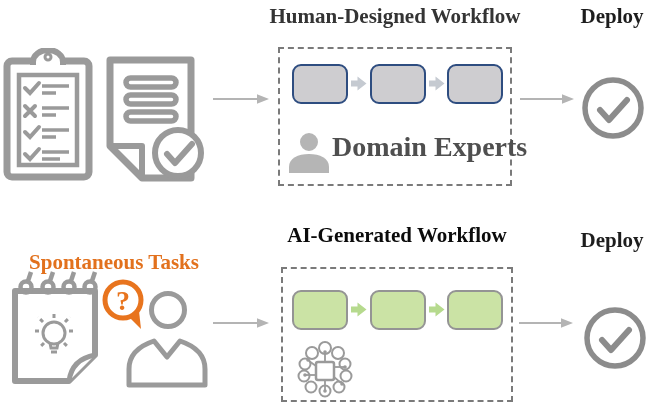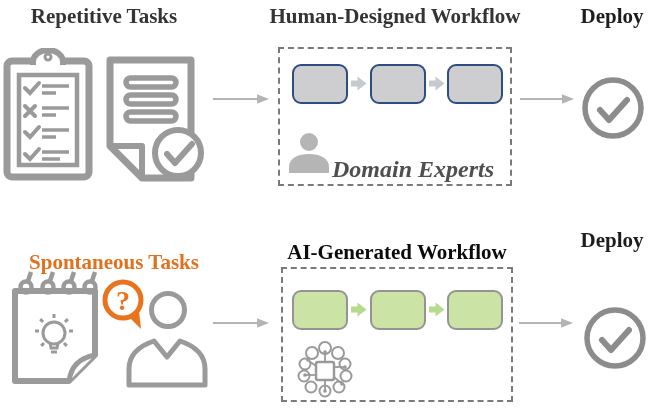--- a/index.html
+++ b/index.html
@@ -17,32 +17,31 @@
   .title.deploy{color:#1d1d1d;}
   .dashed-box{
     border:2px dashed #7a7a7a;background:#fff;box-sizing:border-box;
   }
   .proc-box{
     position:absolute;width:56px;height:40px;border-radius:9px;box-sizing:border-box;
   }
   .proc-box.gray{background:#CECDD0;border:2.5px solid #2E4D80;}
   .proc-box.green{background:#CBE3A5;border:2px solid #949494;}
   .designer-label{
-    font-weight:bold;font-style:italic;font-size:24px;white-space:nowrap;margin-top:25px;
+    font-weight:bold;font-size:28px;white-space:nowrap;
   }
   .designer-label.dark{color:#4F4F4F;}
   .designer-label.green{color:#77B345;}
   svg{display:block;}
 </style>
 </head>
 <body>
 
 <div id="canvas">
 
-  <div class="abs title" style="left:6px;top:5px;width:196px;">Repetitive Tasks</div>
 
   <div class="abs" style="left:2px;top:48px;">
     <svg width="92" height="134" viewBox="0 0 92 134" fill="none" stroke="#9A9A9A">
       <rect x="5" y="13" width="82" height="116" rx="5" stroke-width="7"></rect>
       <rect x="17" y="27" width="58" height="90" stroke-width="4.5"></rect>
       <path d="M31,17 v-3 a15,12 0 0 1 30,0 v3" fill="#fff" stroke-width="6" stroke-linejoin="round"></path>
       <circle cx="46" cy="9" r="3" stroke-width="3"></circle>
       <path d="M23,40 l5,5 l9,-10" stroke-width="4" stroke-linecap="round"></path>
       <path d="M40,38 h27 M40,45 h14" stroke-width="3.5"></path>
       <path d="M23,58 l10,10 M33,58 l-10,10" stroke-width="4" stroke-linecap="round"></path>
@@ -155,21 +154,21 @@
     </svg>
   </div>
 
   <div class="abs" style="left:213px;top:316px;">
     <svg width="56" height="14" viewBox="0 0 56 14">
       <line x1="0" y1="7" x2="45" y2="7" stroke="#B4B4B4" stroke-width="1.8"></line>
       <polygon points="44,2.3 56,7 44,11.7" fill="#B4B4B4"></polygon>
     </svg>
   </div>
 
-  <div class="abs title black" style="left:251px;top:241px;width:292px;">AI-Generated Workflow</div>
+  <div class="abs title black" style="left:251px;top:224px;width:292px;">AI-Generated Workflow</div>
 
   <div class="abs dashed-box" style="left:281px;top:267px;width:232px;height:135px;">
     <div class="proc-box green" style="left:9px;top:21px;"></div>
     <div class="abs" style="left:68px;top:33px;">
       <svg width="16" height="15" viewBox="0 0 16 15">
           <path d="M0,4.5 h6.5 V0.5 L15.5,7.5 L6.5,14.5 V10.5 H0 Z" fill="#B6DA8E"></path>
         </svg>
     </div>
     <div class="proc-box green" style="left:87px;top:21px;"></div>
     <div class="abs" style="left:146px;top:33px;">

